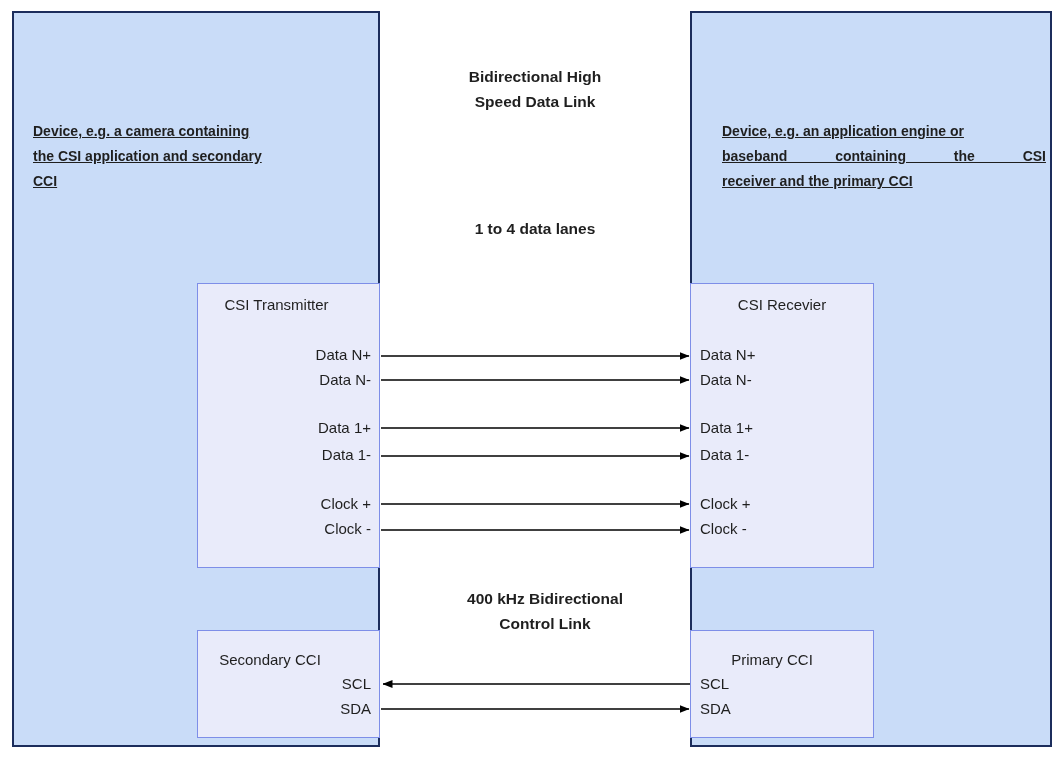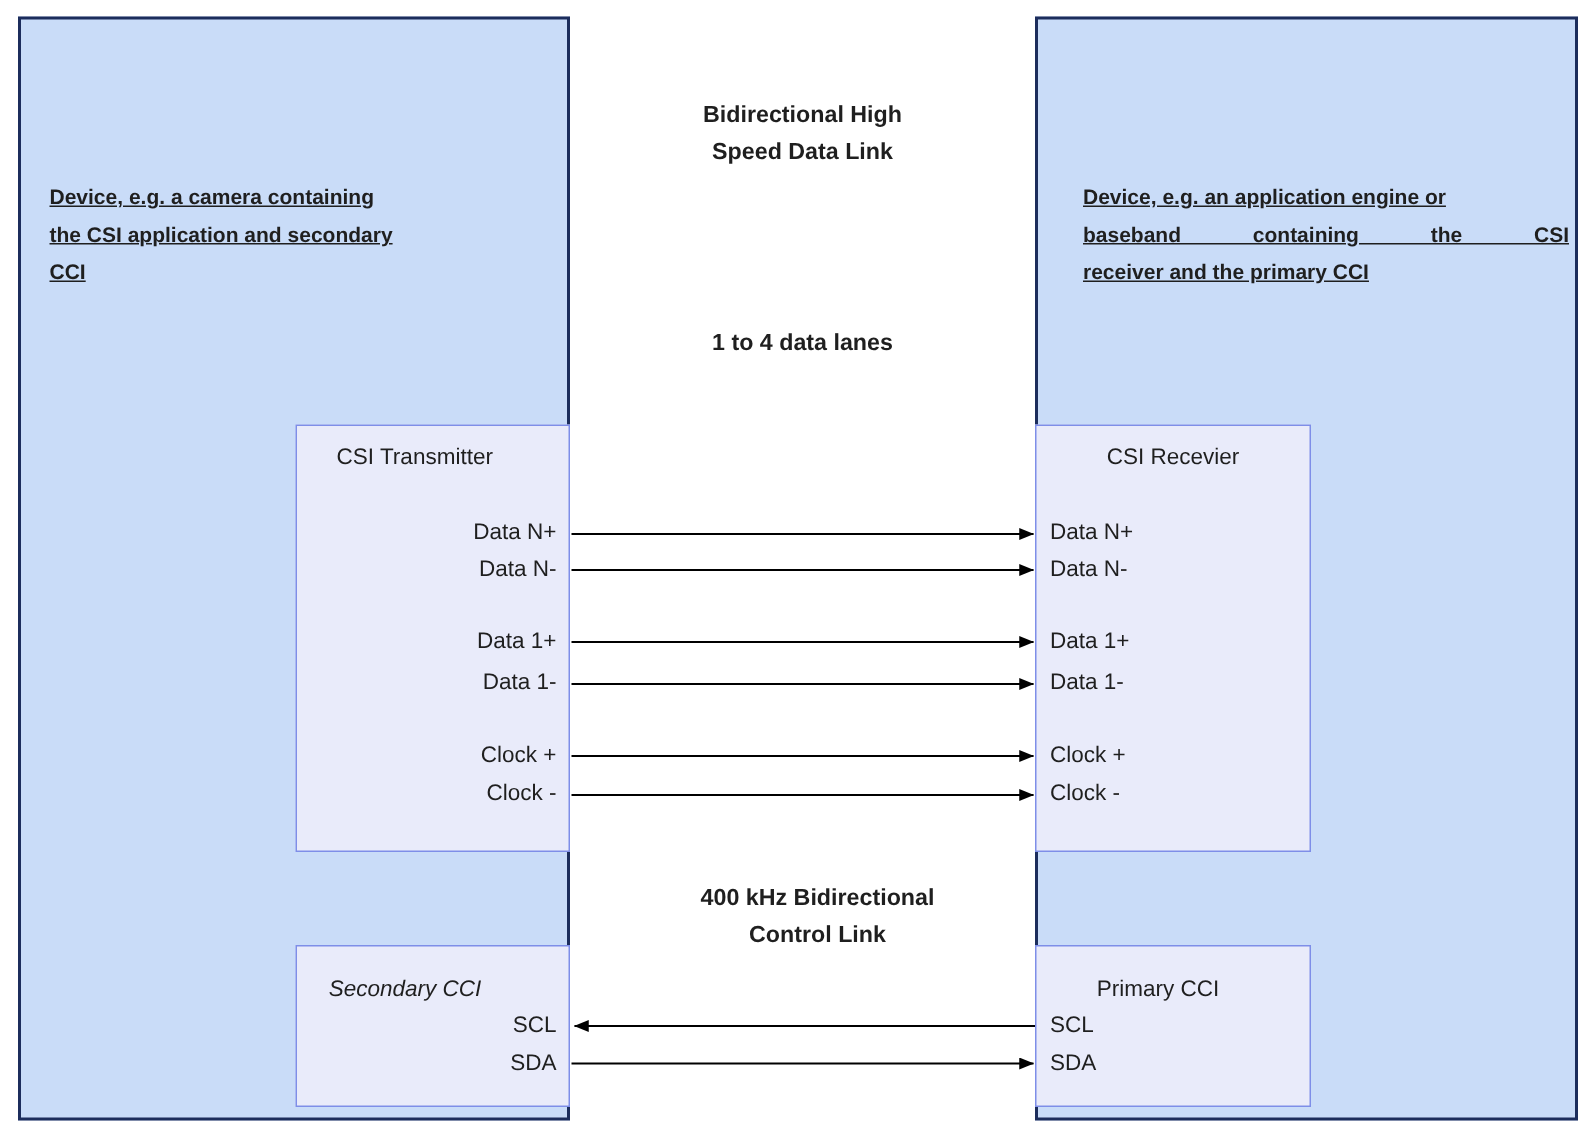--- a/index.html
+++ b/index.html
@@ -56,21 +56,21 @@
   #ctrl-link-label { left: 390px; top: 575px; width: 310px; margin-top: 11px; }
 
   .module-title {
     position: absolute;
     font-size: 15px;
     line-height: 18px;
     text-align: center;
   }
   #transmitter-title   { left: 197px; top: 296px; width: 159px; }
   #receiver-title      { left: 690px; top: 296px; width: 184px; }
-  #secondary-cci-title { left: 197px; top: 651px; width: 146px; font-style: italic; }
+  #secondary-cci-title { left: 197px; top: 651px; width: 146px; }
   #primary-cci-title   { left: 690px; top: 651px; width: 164px; }
 
   .signal-label {
     position: absolute;
     font-size: 15px;
     height: 18px;
     line-height: 18px;
   }
   .sig-left  { left: 197px; width: 174px; text-align: right; }
   .sig-right { left: 700px; width: 170px; text-align: left; }

